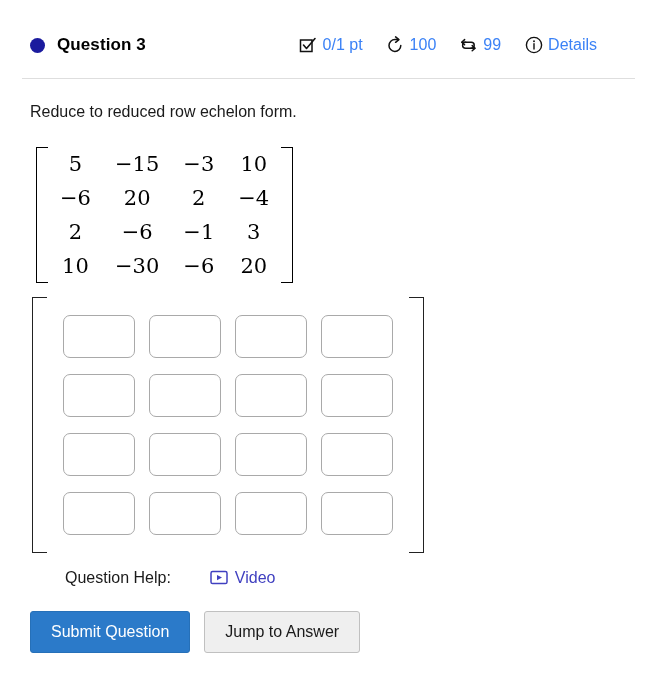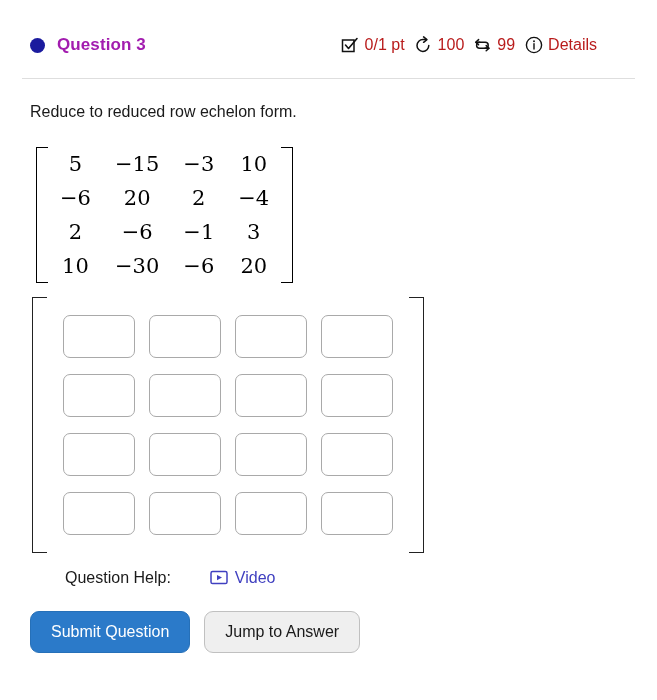--- a/index.html
+++ b/index.html
@@ -27,32 +27,32 @@
     width: 15px;
     height: 15px;
     border-radius: 50%;
     background: #1b1b9e;
     flex: 0 0 auto;
     margin-right: 12px;
   }
   .q-title {
     font-size: 17px;
     font-weight: bold;
-    color: #a21caf;
+    color: #000000;
     letter-spacing: 0.1px;
     white-space: nowrap;
     text-align: center;
   }
   .q-meta {
     margin-left: auto;
     display: flex;
     align-items: center;
-    gap: 0;
-    font-size: 16px;
-    color: #b91c1c;
+    gap: 14px;
+    font-size: 16px;
+    color: #3b82f6;
     white-space: nowrap;
     padding-right: 36px;
   }
   .meta-group {
     display: flex;
     align-items: center;
     gap: 5px;
   }
   .meta-group + .meta-group { margin-left: 9px; }
   .meta-icon {
@@ -166,21 +166,21 @@
   
   .btn-row {
     display: flex;
     align-items: center;
     gap: 14px;
     padding: 24px 0 0 30px;
   }
   .btn {
     font-family: "Liberation Sans", sans-serif;
     font-size: 16px;
-    border-radius: 9px;
+    border-radius: 3px;
     cursor: pointer;
     white-space: nowrap;
   }
   .btn-primary {
     background: #2b7ac9;
     border: 1px solid #2670b8;
     color: #ffffff;
     padding: 11px 20px;
   }
   .btn-secondary {

